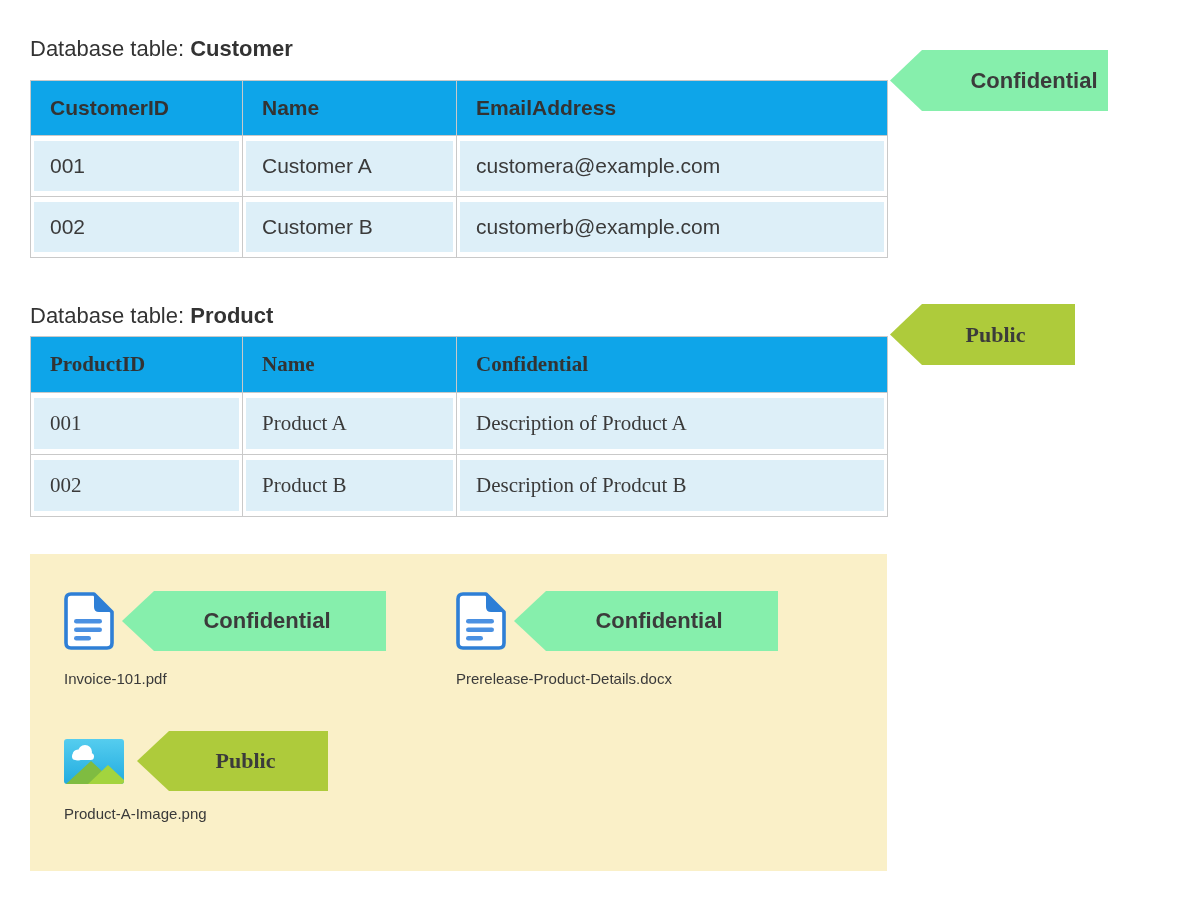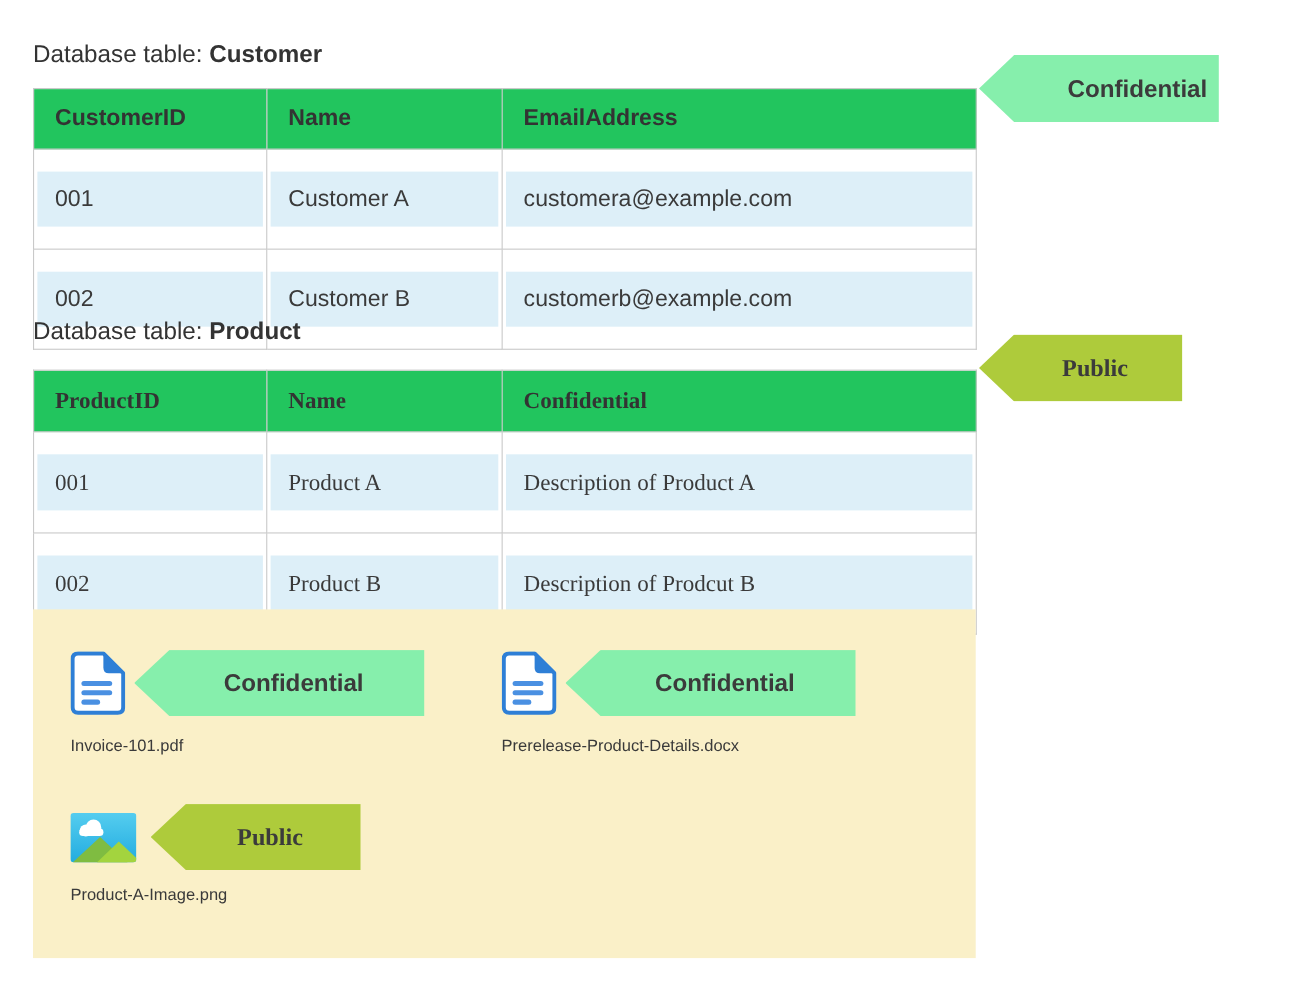--- a/index.html
+++ b/index.html
@@ -15,54 +15,54 @@
 
   
   .section-title {
     position: absolute;
     left: 30px;
     font-size: 22px;
     color: #333333;
   }
   .section-title .bold { font-weight: 700; }
   #title-customer { top: 36px; }
-  #title-product  { top: 288px; text-align: center; }
+  #title-product  { top: 303px; text-align: center; }
 
   
   .db-table {
     position: absolute;
     left: 30px;
     width: 857px;
     border-collapse: collapse;
     table-layout: fixed;
     background: #ffffff;
     border: 1px solid #ababab;
   }
   #table-customer { top: 80px; }
   #table-product  { top: 336px; font-family: Liberation Serif, serif; }
   .db-table col.c1 { width: 212px; }
   .db-table col.c2 { width: 214px; }
   .db-table col.c3 { width: 431px; }
   .db-table th {
-    background: #22c55e;
+    background: #0ea5e9;
     border: 1px solid #c9c9c9;
     font-weight: 700;
     font-size: 21px;
     color: #333333;
     text-align: left;
     padding: 15px 8px 15px 19px;
   }
   .db-table td {
     border: 1px solid #c9c9c9;
     padding: 0;
     background: #ffffff;
   }
   .db-table td .fill {
     background: #ddeff8;
-    margin: 20px 3px;
+    margin: 5px 3px;
     padding: 13px 16px 13px 16px;
     font-size: 21px;
     color: #3a3a3a;
     white-space: nowrap;
     overflow: hidden;
   }
 
   
   .tag {
     position: absolute;

